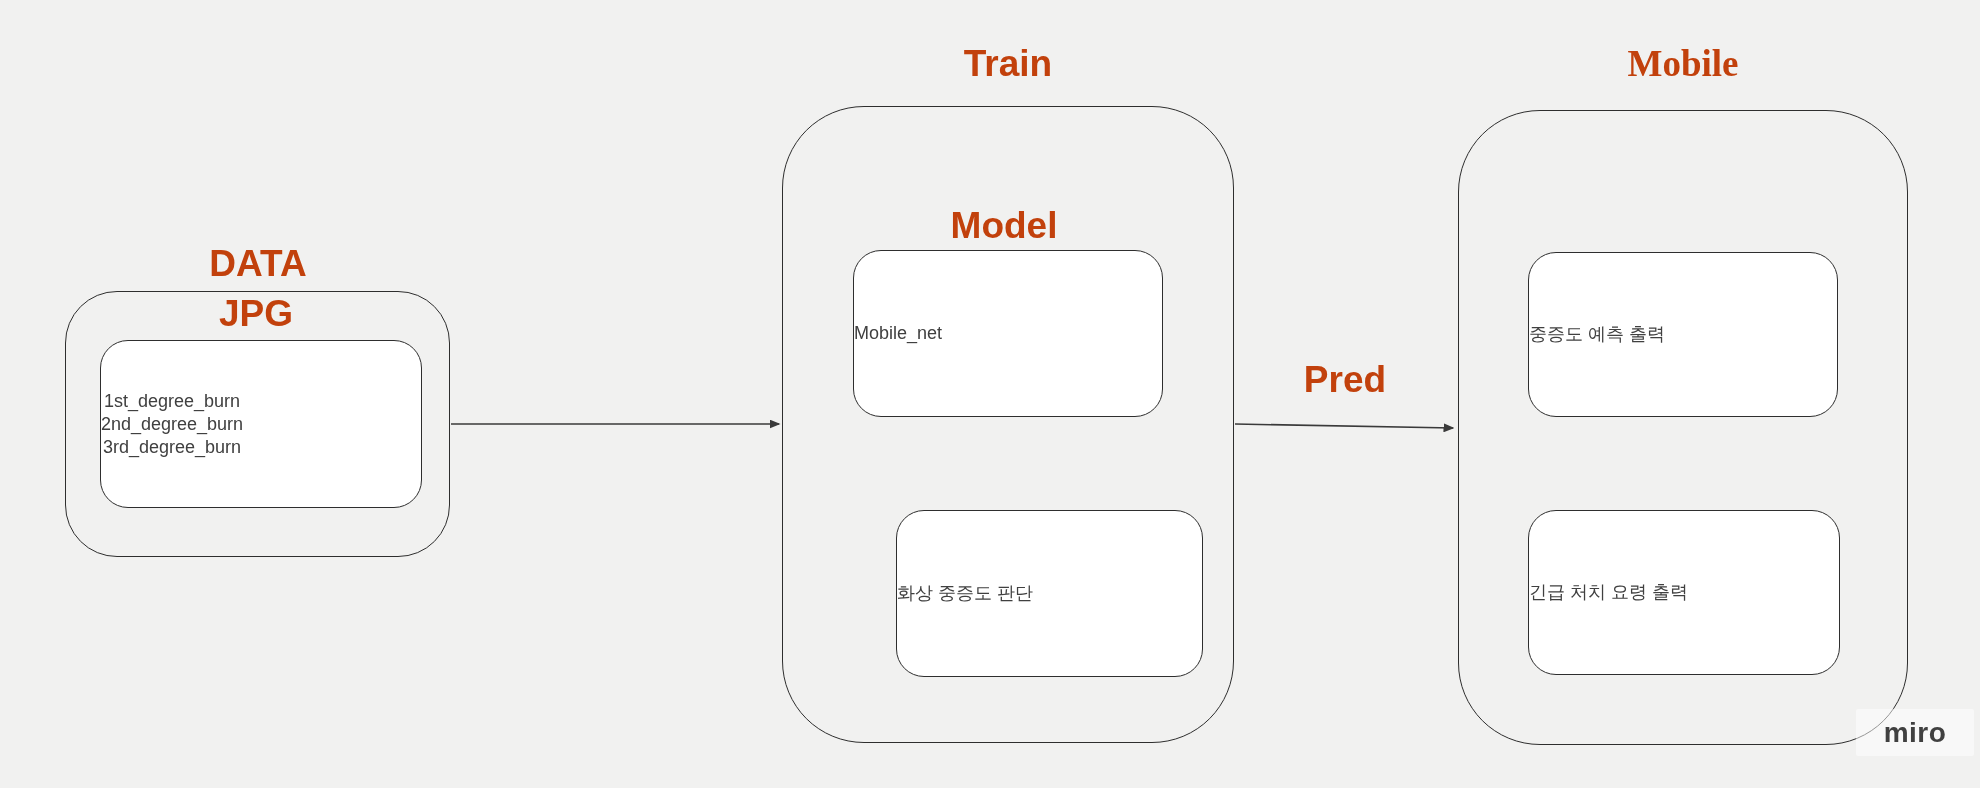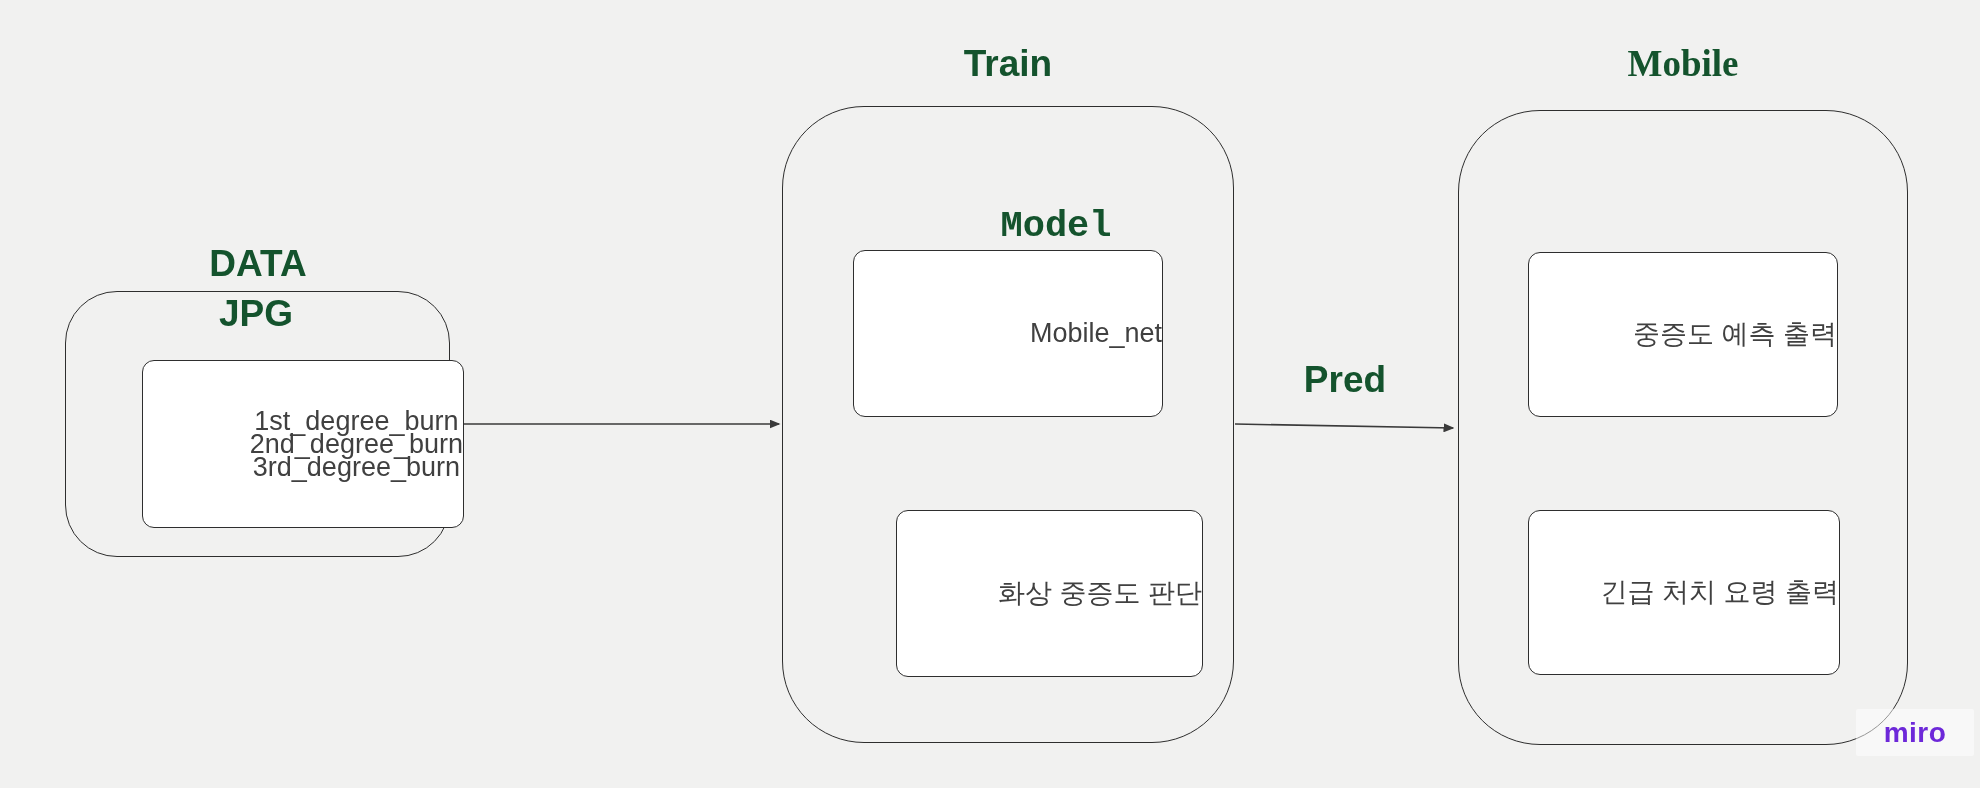--- a/index.html
+++ b/index.html
@@ -26,64 +26,64 @@
     top: 0;
     width: 1980px;
     height: 788px;
   }
   .heading {
     position: absolute;
     transform: translateX(-50%);
     font-weight: 700;
     font-size: 37px;
     line-height: 1.1;
-    color: #14532d;
+    color: #c2410c;
     white-space: nowrap;
   }
   .group-container {
     position: absolute;
     box-sizing: border-box;
     border: 1.5px solid #2e2e2e;
     background: transparent;
   }
   .group-container.small {
     border-radius: 52px;
   }
   .group-container.big {
     border-radius: 82px;
   }
   .shape-box {
     position: absolute;
     box-sizing: border-box;
     border: 1.4px solid #2e2e2e;
-    border-radius: 12px;
+    border-radius: 28px;
     background: #ffffff;
     display: flex;
     align-items: center;
-    justify-content: flex-end;
+    justify-content: flex-start;
     text-align: center;
-    font-size: 27px;
+    font-size: 18px;
     line-height: 23px;
     color: #404040;
   }
   .watermark {
     position: absolute;
     left: 1856px;
     top: 709px;
     width: 118px;
     height: 47px;
     background: rgba(255, 255, 255, 0.5);
     border-radius: 2px;
     display: flex;
     align-items: center;
     justify-content: center;
     font-size: 28px;
     font-weight: 700;
     letter-spacing: 0.5px;
-    color: #6d28d9;
+    color: #404040;
   }
 </style>
 </head>
 <body>
 
 <div class="page">
 
   <svg class="overlay" width="1980" height="788" viewBox="0 0 1980 788">
     <defs>
       <marker id="arrowhead" markerWidth="11" markerHeight="9" refX="9.5" refY="4.5" orient="auto" markerUnits="userSpaceOnUse">
@@ -93,33 +93,33 @@
     <line x1="451" y1="424" x2="779" y2="424" stroke="#3a3a3a" stroke-width="1.6" marker-end="url(#arrowhead)"></line>
     <line x1="1235" y1="424" x2="1453" y2="428" stroke="#3a3a3a" stroke-width="1.6" marker-end="url(#arrowhead)"></line>
   </svg>
 
   <div class="heading" style="left:258px; top:244px;">DATA</div>
 
   <div class="group-container small" style="left:65px; top:291px; width:385px; height:266px;"></div>
 
   <div class="heading" style="left:256px; top:294px;">JPG</div>
 
-  <div class="shape-box" style="left:100px; top:360px; width:322px; height:168px;margin-left:42px;">
+  <div class="shape-box" style="left:100px; top:340px; width:322px; height:168px;">
     <div>
       <div>1st_degree_burn</div>
       <div>2nd_degree_burn</div>
       <div>3rd_degree_burn</div>
     </div>
   </div>
 
   <div class="heading" style="left:1008px; top:44px;">Train</div>
 
   <div class="group-container big" style="left:782px; top:106px; width:452px; height:637px;"></div>
 
-  <div class="heading" style="left:1056px; top:206px;font-family:Liberation Mono, monospace;">Model</div>
+  <div class="heading" style="left:1004px; top:206px;">Model</div>
 
   <div class="shape-box" style="left:853px; top:250px; width:310px; height:167px;">
     <span>Mobile_net</span>
   </div>
 
   <div class="shape-box" style="left:896px; top:510px; width:307px; height:167px;">
     <span>화상 중증도 판단</span>
   </div>
 
   <div class="heading" style="left:1345px; top:360px;">Pred</div>

